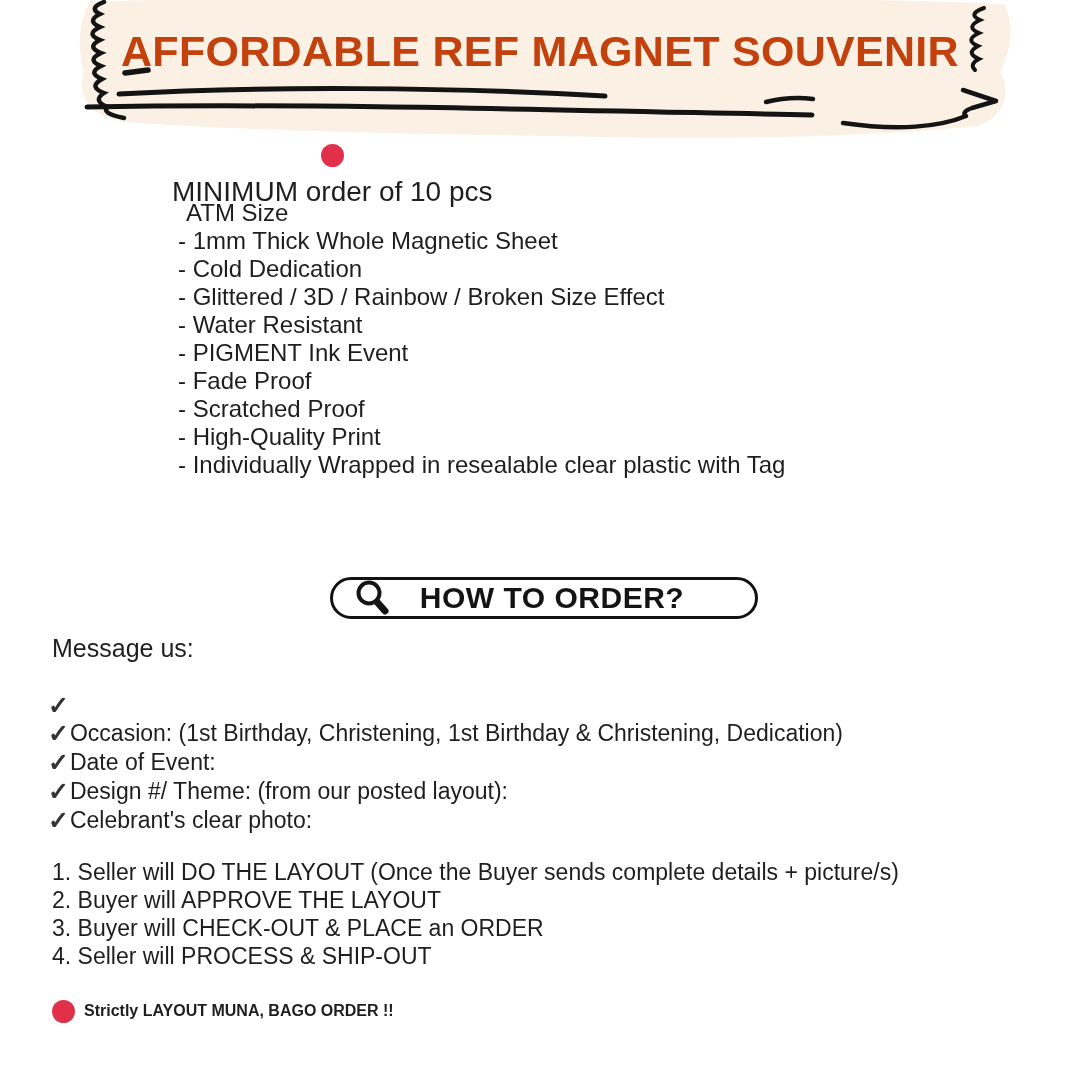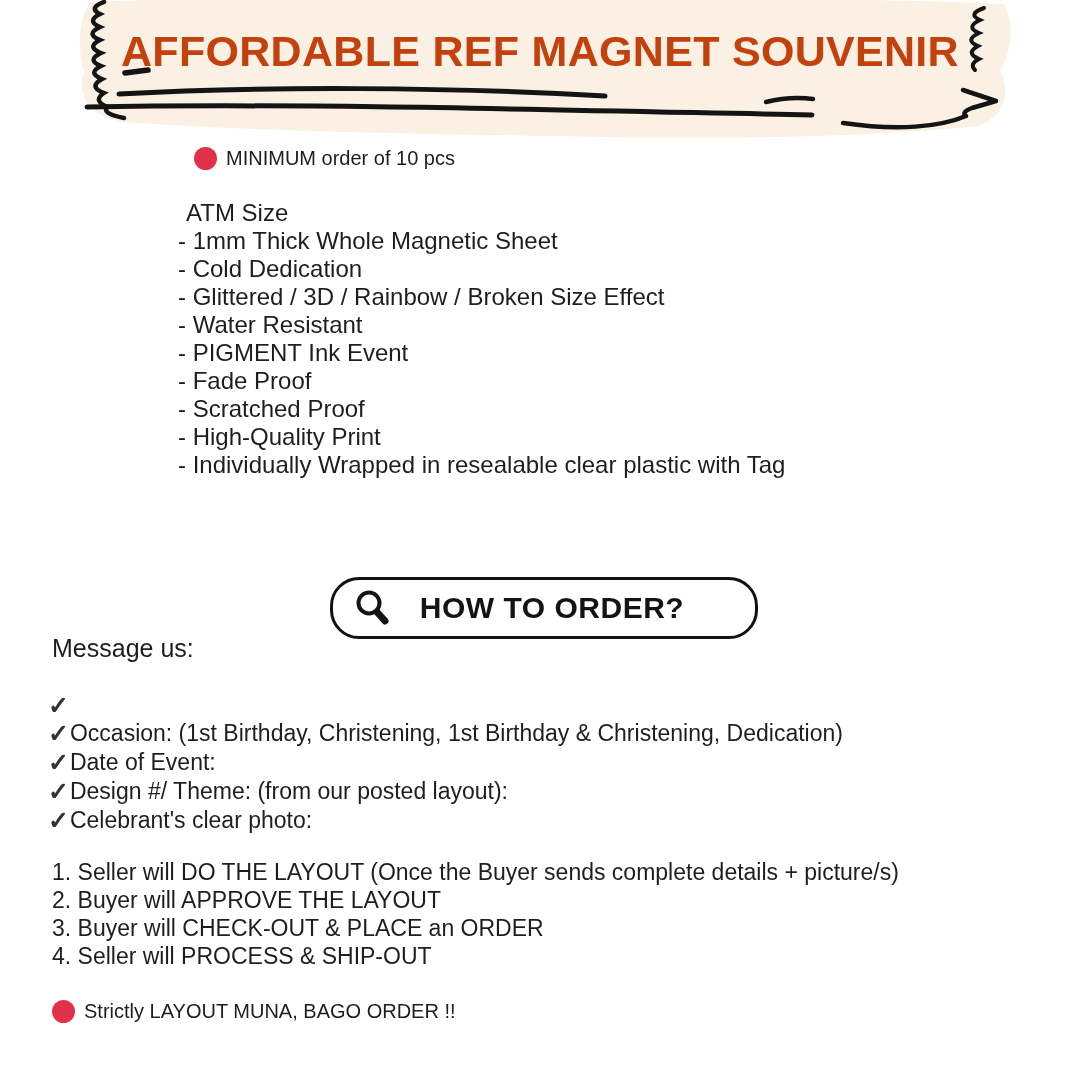--- a/index.html
+++ b/index.html
@@ -19,48 +19,48 @@
     text-align:center;
     font-size:43px;font-weight:800;letter-spacing:.3px;
     color:#c2410c;white-space:nowrap;
   }
   
   .row{position:absolute;display:flex;align-items:center;gap:9px;}
   .dot{
     width:23px;height:23px;border-radius:50%;
     background:var(--accent-red,#e0304a);flex:0 0 auto;
   }
-  .min-order{left:194px;top:144px;height:28px;font-size:20px;font-weight:500;}
+  .min-order{left:172px;top:144px;height:28px;font-size:28px;font-weight:500;flex-direction:column;}
   
   .specs{position:absolute;left:178px;top:199px;font-size:24px;line-height:28px;}
   .specs .specs-heading{padding-left:8px;}
   
   .order-btn{
-    position:absolute;left:330px;top:577px;width:428px;height:62px;
+    position:absolute;left:330px;top:577px;width:428px;height:42px;
     box-sizing:border-box;border:3.5px solid #121212;border-radius:29px;
     background:#ffffff;display:flex;align-items:center;cursor:pointer;
   }
   .order-btn .mag{margin-left:18px;flex:0 0 auto;display:block;}
   .order-btn .btn-label{
     flex:1;text-align:center;padding-right:44px;
     font-size:30px;font-weight:700;letter-spacing:.5px;color:#141414;
     white-space:nowrap;
   }
   
   .msg-heading{position:absolute;left:52px;top:634px;font-size:25px;height:28px;line-height:28px;}
   .checklist{position:absolute;left:48px;top:690px;font-size:23px;line-height:28px;}
   .check-line{display:flex;align-items:baseline;white-space:nowrap;}
   .check{
     font-size:25px;font-weight:700;color:#333333;
     margin-right:1px;transform:translateY(1px);
   }
   
   .steps{position:absolute;left:52px;top:858px;font-size:23px;line-height:28px;white-space:nowrap;}
   
-  .footer-note{left:52px;top:997px;height:28px;font-size:20px;font-weight:400;}
+  .footer-note{left:52px;top:997px;height:28px;font-size:16px;font-weight:700;}
 </style>
 </head>
 <body>
 
 <div class="page">
 
   <header class="banner">
     <svg width="1080" height="150" viewBox="0 0 1080 150">
 
       <path d="M 90 2

